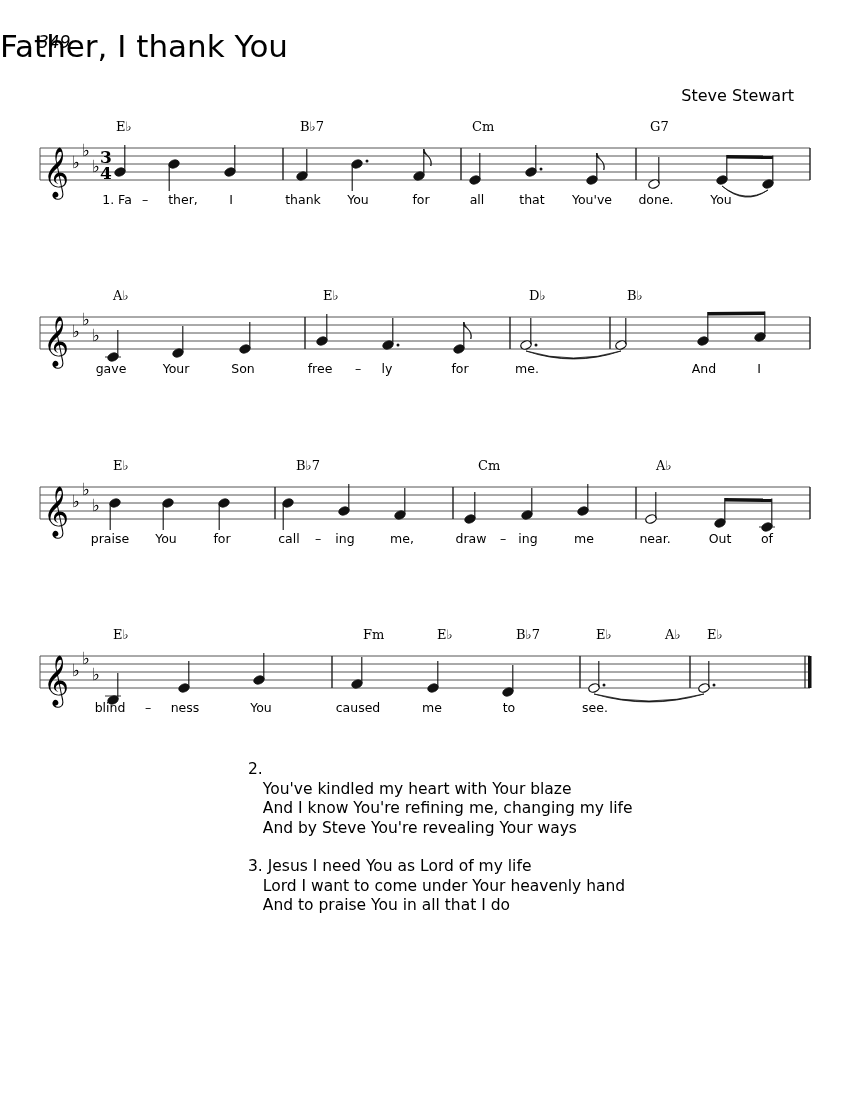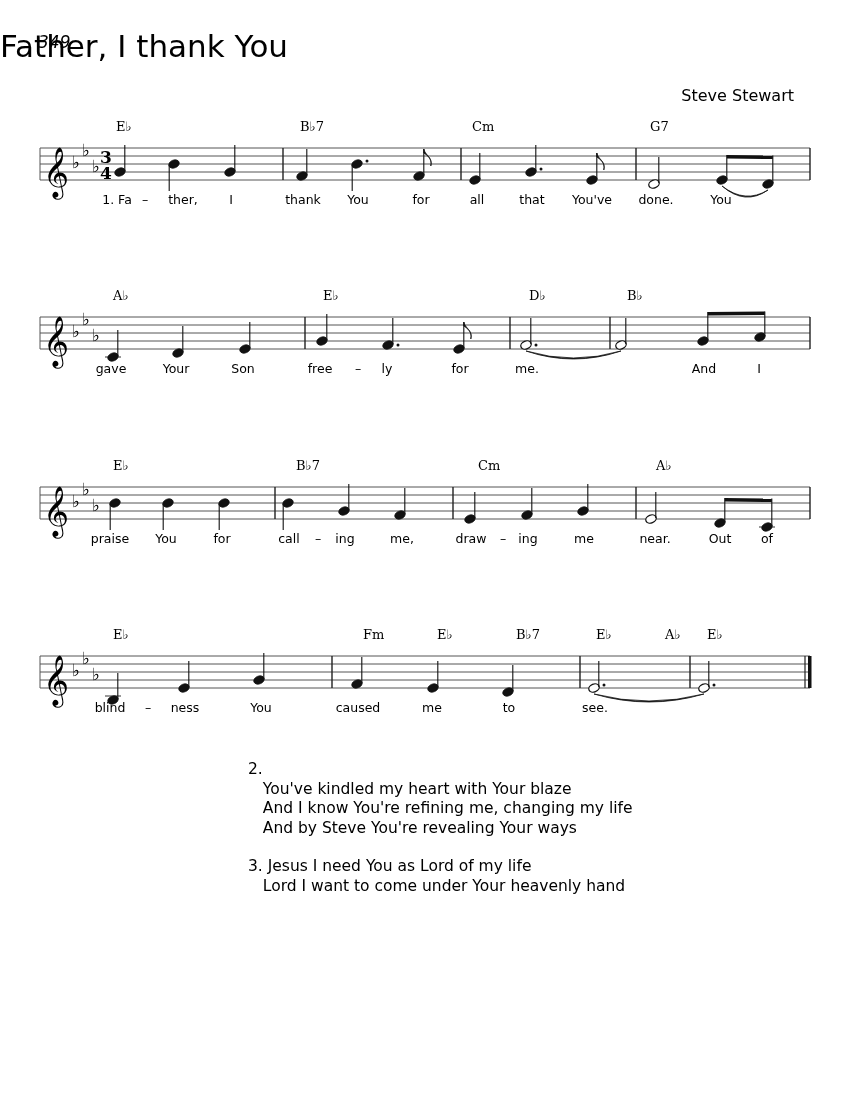--- a/index.html
+++ b/index.html
@@ -348,13 +348,14 @@
   </svg>
 
 <div id="verses" class="abs">
     <div class="line">2.</div>
     <div class="line">   You've kindled my heart with Your blaze</div>
     <div class="line">   And I know You're refining me, changing my life</div>
     <div class="line">   And by Steve You're revealing Your ways</div>
     <div class="gap"></div>
     <div class="line">3. Jesus I need You as Lord of my life</div>
     <div class="line">   Lord I want to come under Your heavenly hand</div>
+    <div class="line">   And to praise You in all that I do</div>
   </div>
 
 </body></html>

